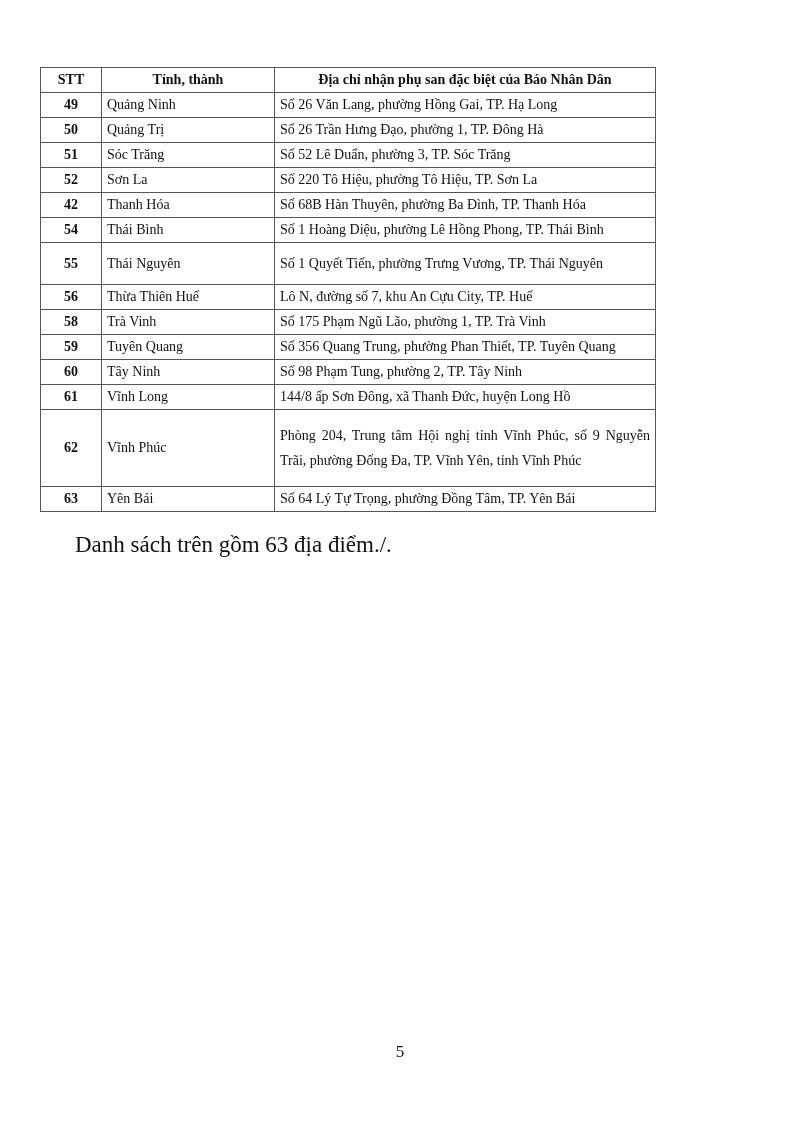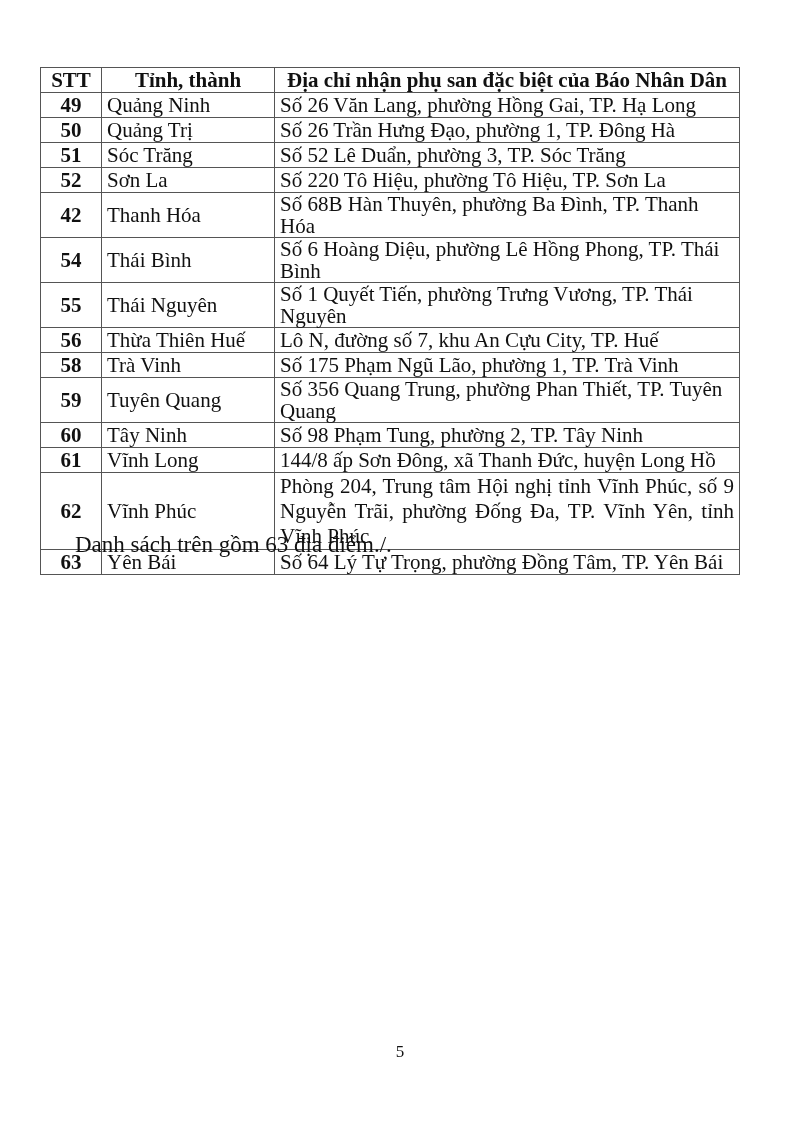--- a/index.html
+++ b/index.html
@@ -1,19 +1,19 @@
 <!DOCTYPE html>
 <html><head>
 <meta charset="utf-8">
 <style>
   html, body { margin: 0; padding: 0; background: #ffffff; }
   body { width: 800px; height: 1131px; position: relative; overflow: hidden;
          font-family: "Liberation Serif", "DejaVu Serif", serif; color: #111; }
-  .tbl { position: absolute; left: 40px; top: 67px; width: 700px;
-         border-collapse: collapse; table-layout: fixed; font-size: 21px; }
+  .tbl { position: absolute; left: 40px; top: 67px; width: 616px;
+         border-collapse: collapse; table-layout: fixed; font-size: 14px; }
   .tbl td, .tbl th { border: 1px solid #555; padding: 0 5px; line-height: 22px; height: 24px; }
   .tbl th { font-weight: bold; text-align: center; height: 24px; }
   .c-stt { width: 50px; text-align: center; font-weight: bold; }
   .c-prov { width: 162px; text-align: left; }
   .c-addr { text-align: left; }
   tr.tall td { height: 41px; }
   tr.multi td { height: 76px; }
   td.justify { text-align: justify; text-align-last: left; line-height: 25px; }
   .note { position: absolute; left: 75px; top: 532px; font-size: 23px; }
   .pageno { position: absolute; left: 0; width: 800px; top: 1042px; text-align: center; font-size: 17px; }
@@ -51,21 +51,21 @@
       <td class="c-addr">Số 220 Tô Hiệu, phường Tô Hiệu, TP. Sơn La</td>
     </tr>
     <tr>
       <td class="c-stt">42</td>
       <td class="c-prov">Thanh Hóa</td>
       <td class="c-addr">Số 68B Hàn Thuyên, phường Ba Đình, TP. Thanh Hóa</td>
     </tr>
     <tr>
       <td class="c-stt">54</td>
       <td class="c-prov">Thái Bình</td>
-      <td class="c-addr">Số 6 Hoàng Diệu, phường Lê Hồng Phong, TP. Thái Bình</td>
+      <td class="c-addr">Số 1 Hoàng Diệu, phường Lê Hồng Phong, TP. Thái Bình</td>
     </tr>
     <tr class="tall">
       <td class="c-stt">55</td>
       <td class="c-prov">Thái Nguyên</td>
       <td class="c-addr">Số 1 Quyết Tiến, phường Trưng Vương, TP. Thái Nguyên</td>
     </tr>
     <tr>
       <td class="c-stt">56</td>
       <td class="c-prov">Thừa Thiên Huế</td>
       <td class="c-addr">Lô N, đường số 7, khu An Cựu City, TP. Huế</td>

